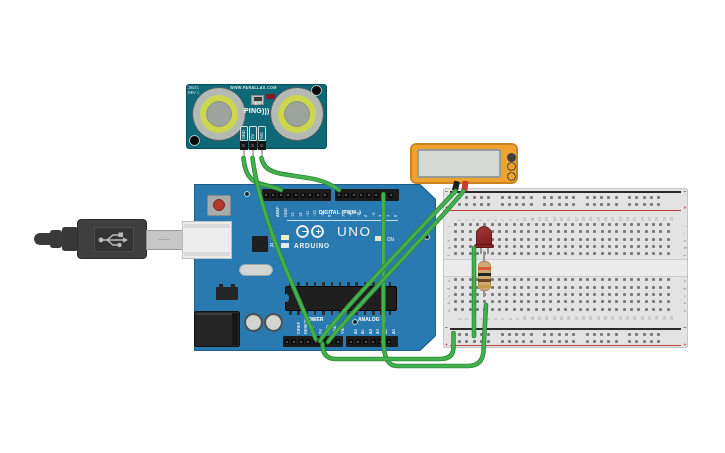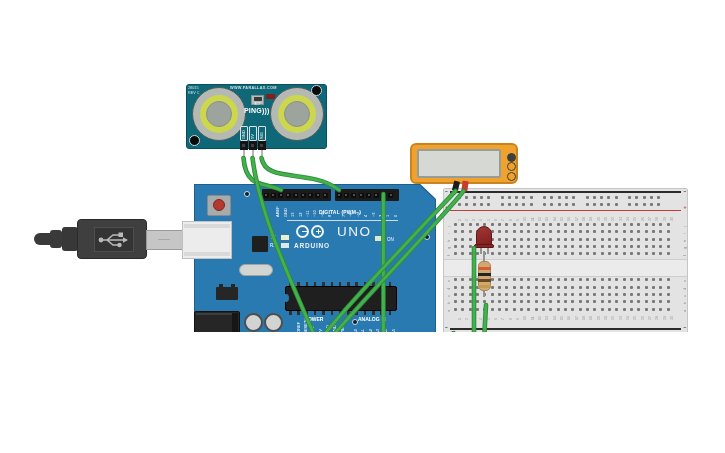--- a/index.html
+++ b/index.html
@@ -1,16 +1,16 @@
 <!DOCTYPE html>
 <html><head>
 <meta charset="utf-8">
 <style>
   html,body{margin:0;padding:0;background:#fff;font-family:"Liberation Sans",sans-serif;}
-  #canvas{position:relative;width:725px;height:332px;background:#fff;overflow:hidden;}
+  #canvas{position:relative;width:725px;height:453px;background:#fff;overflow:hidden;}
   .abs{position:absolute;box-sizing:border-box;}
   .lbl{position:absolute;color:#fff;white-space:nowrap;}
   .vlbl{position:absolute;color:#fff;white-space:nowrap;transform:rotate(-90deg);transform-origin:0 0;font-size:4px;}
   
   #usb-stub{left:34px;top:233px;width:18px;height:12px;background:#3a3a3a;border-radius:6px 2px 2px 6px;}
   #usb-bump1{left:50px;top:230px;width:12px;height:18px;background:#3a3a3a;border-radius:3px;}
   #usb-bump2{left:62px;top:227px;width:16px;height:24px;background:#383838;border-radius:3px;}
   #usb-body{left:77px;top:219px;width:70px;height:40px;background:#3f3f3f;border:1px solid #2a2a2a;border-radius:4px;}
   #usb-inset{left:94px;top:227px;width:40px;height:25px;background:#343434;border:1px solid #4e4e4e;}
   #usb-trident{left:96px;top:229px;width:36px;height:22px;}

